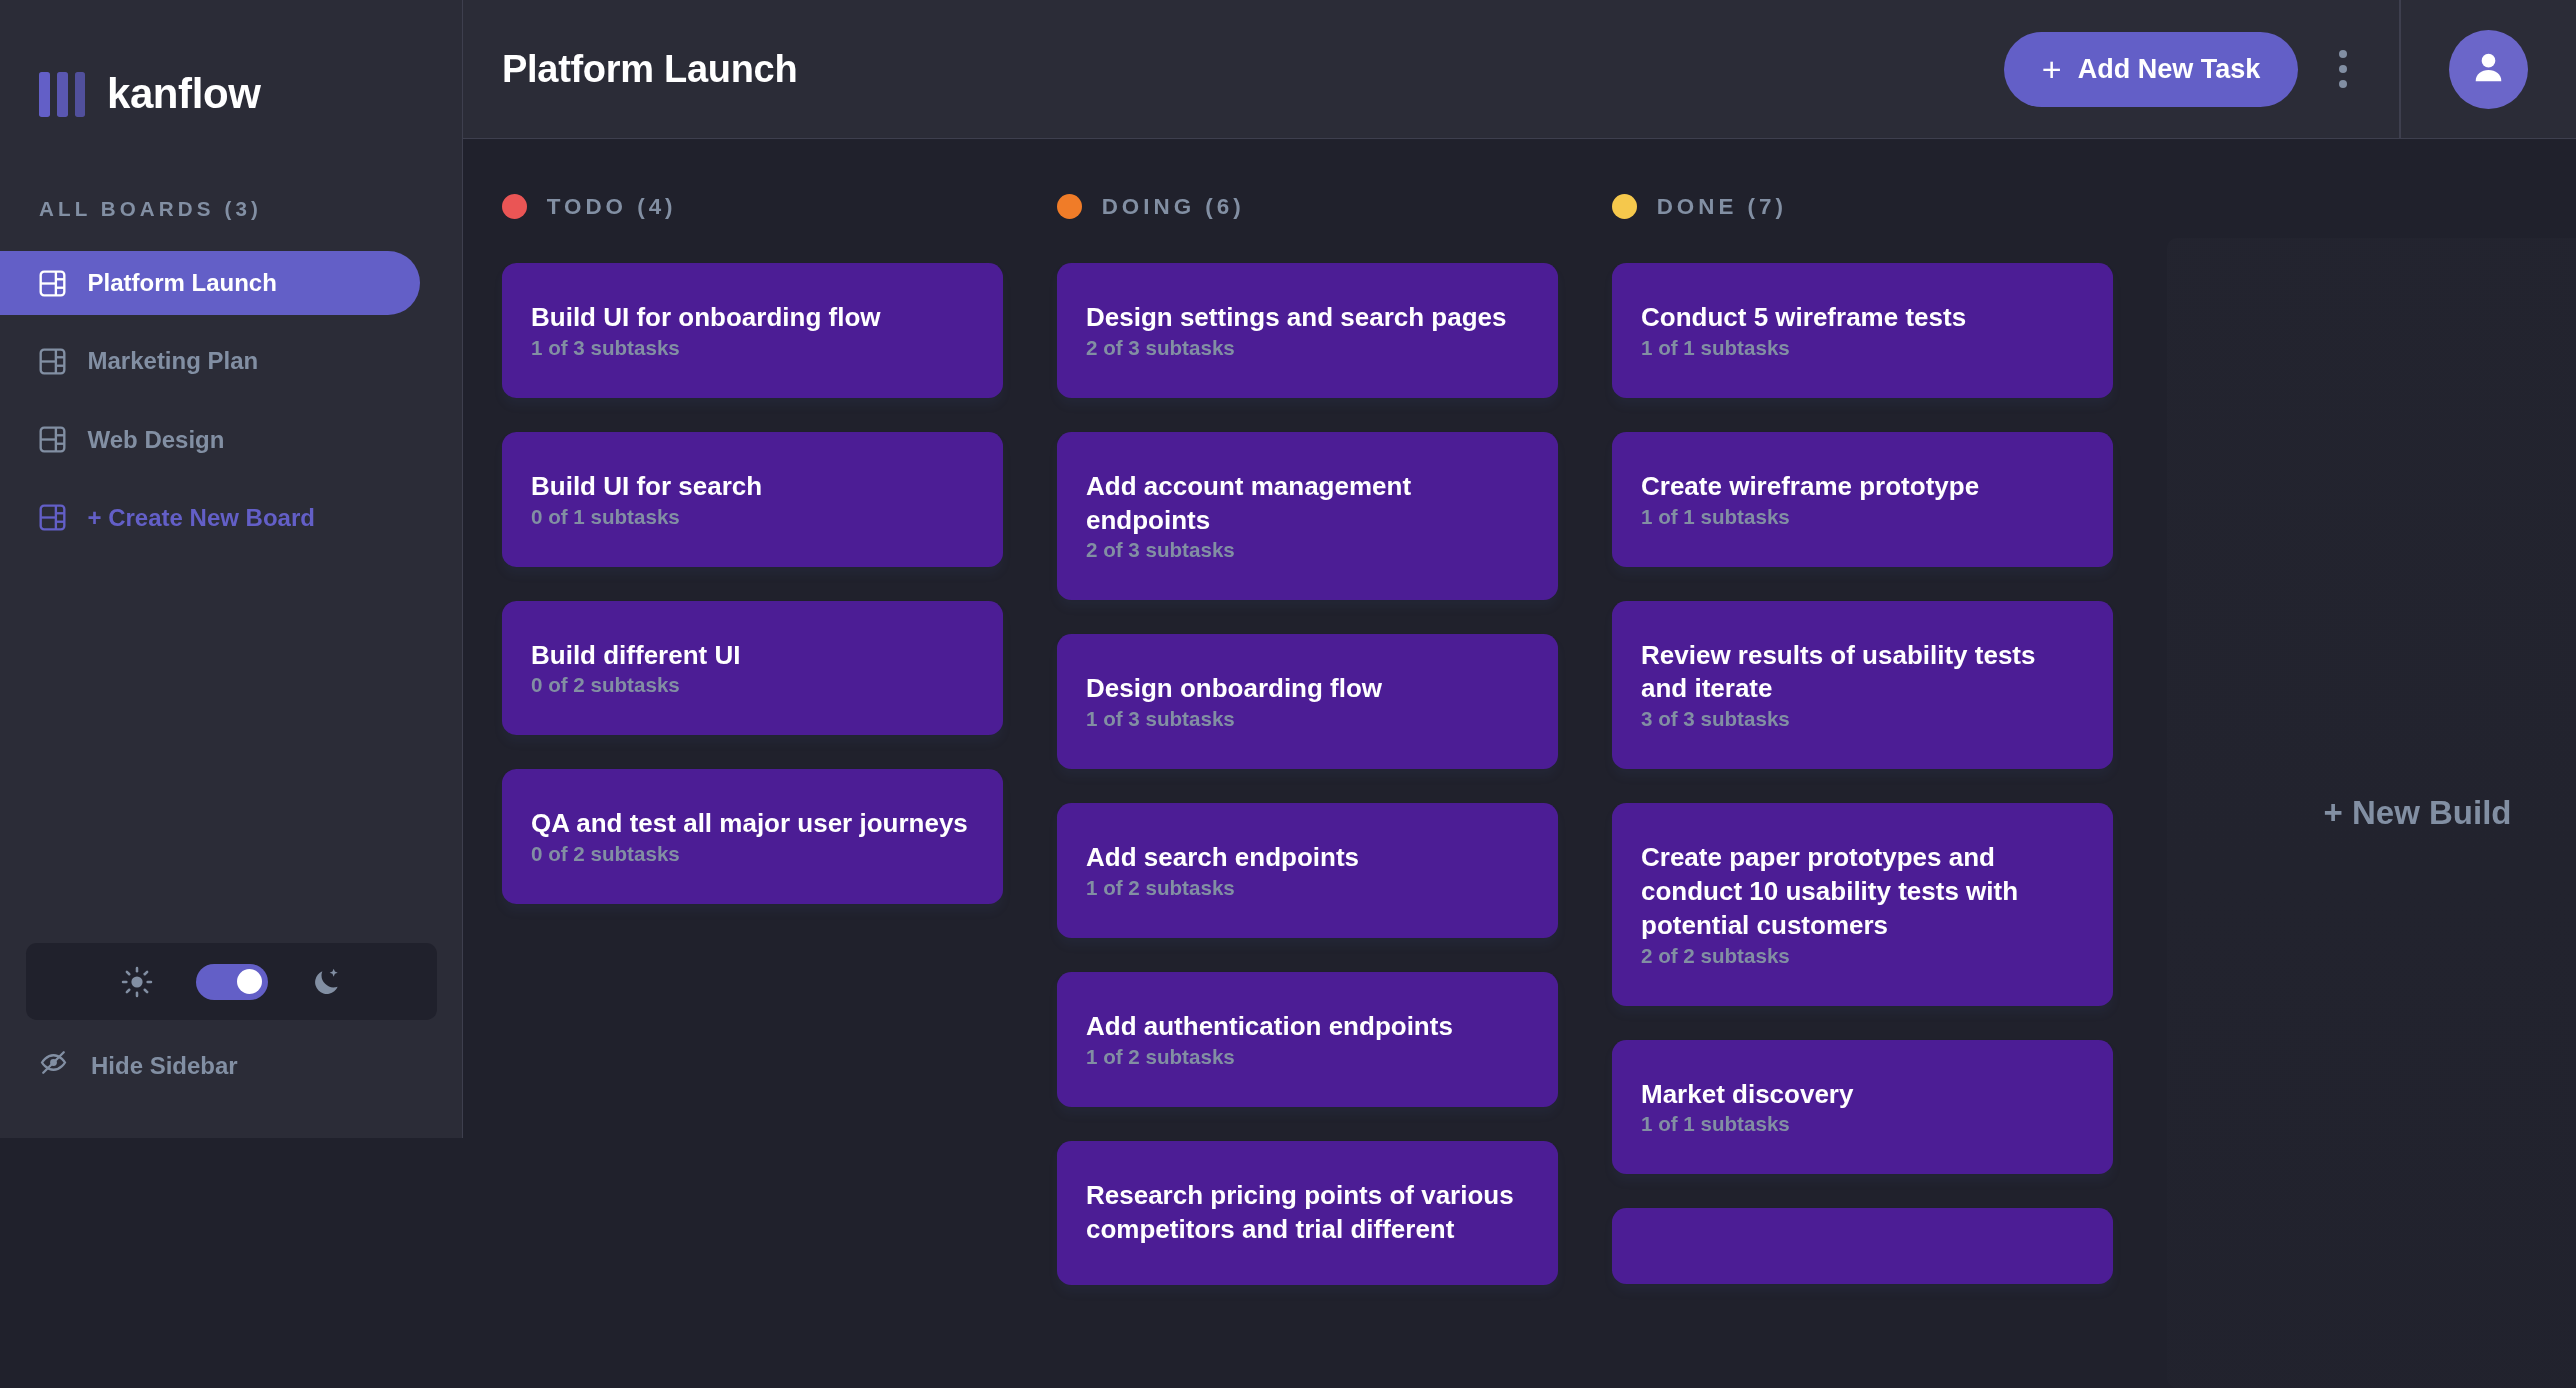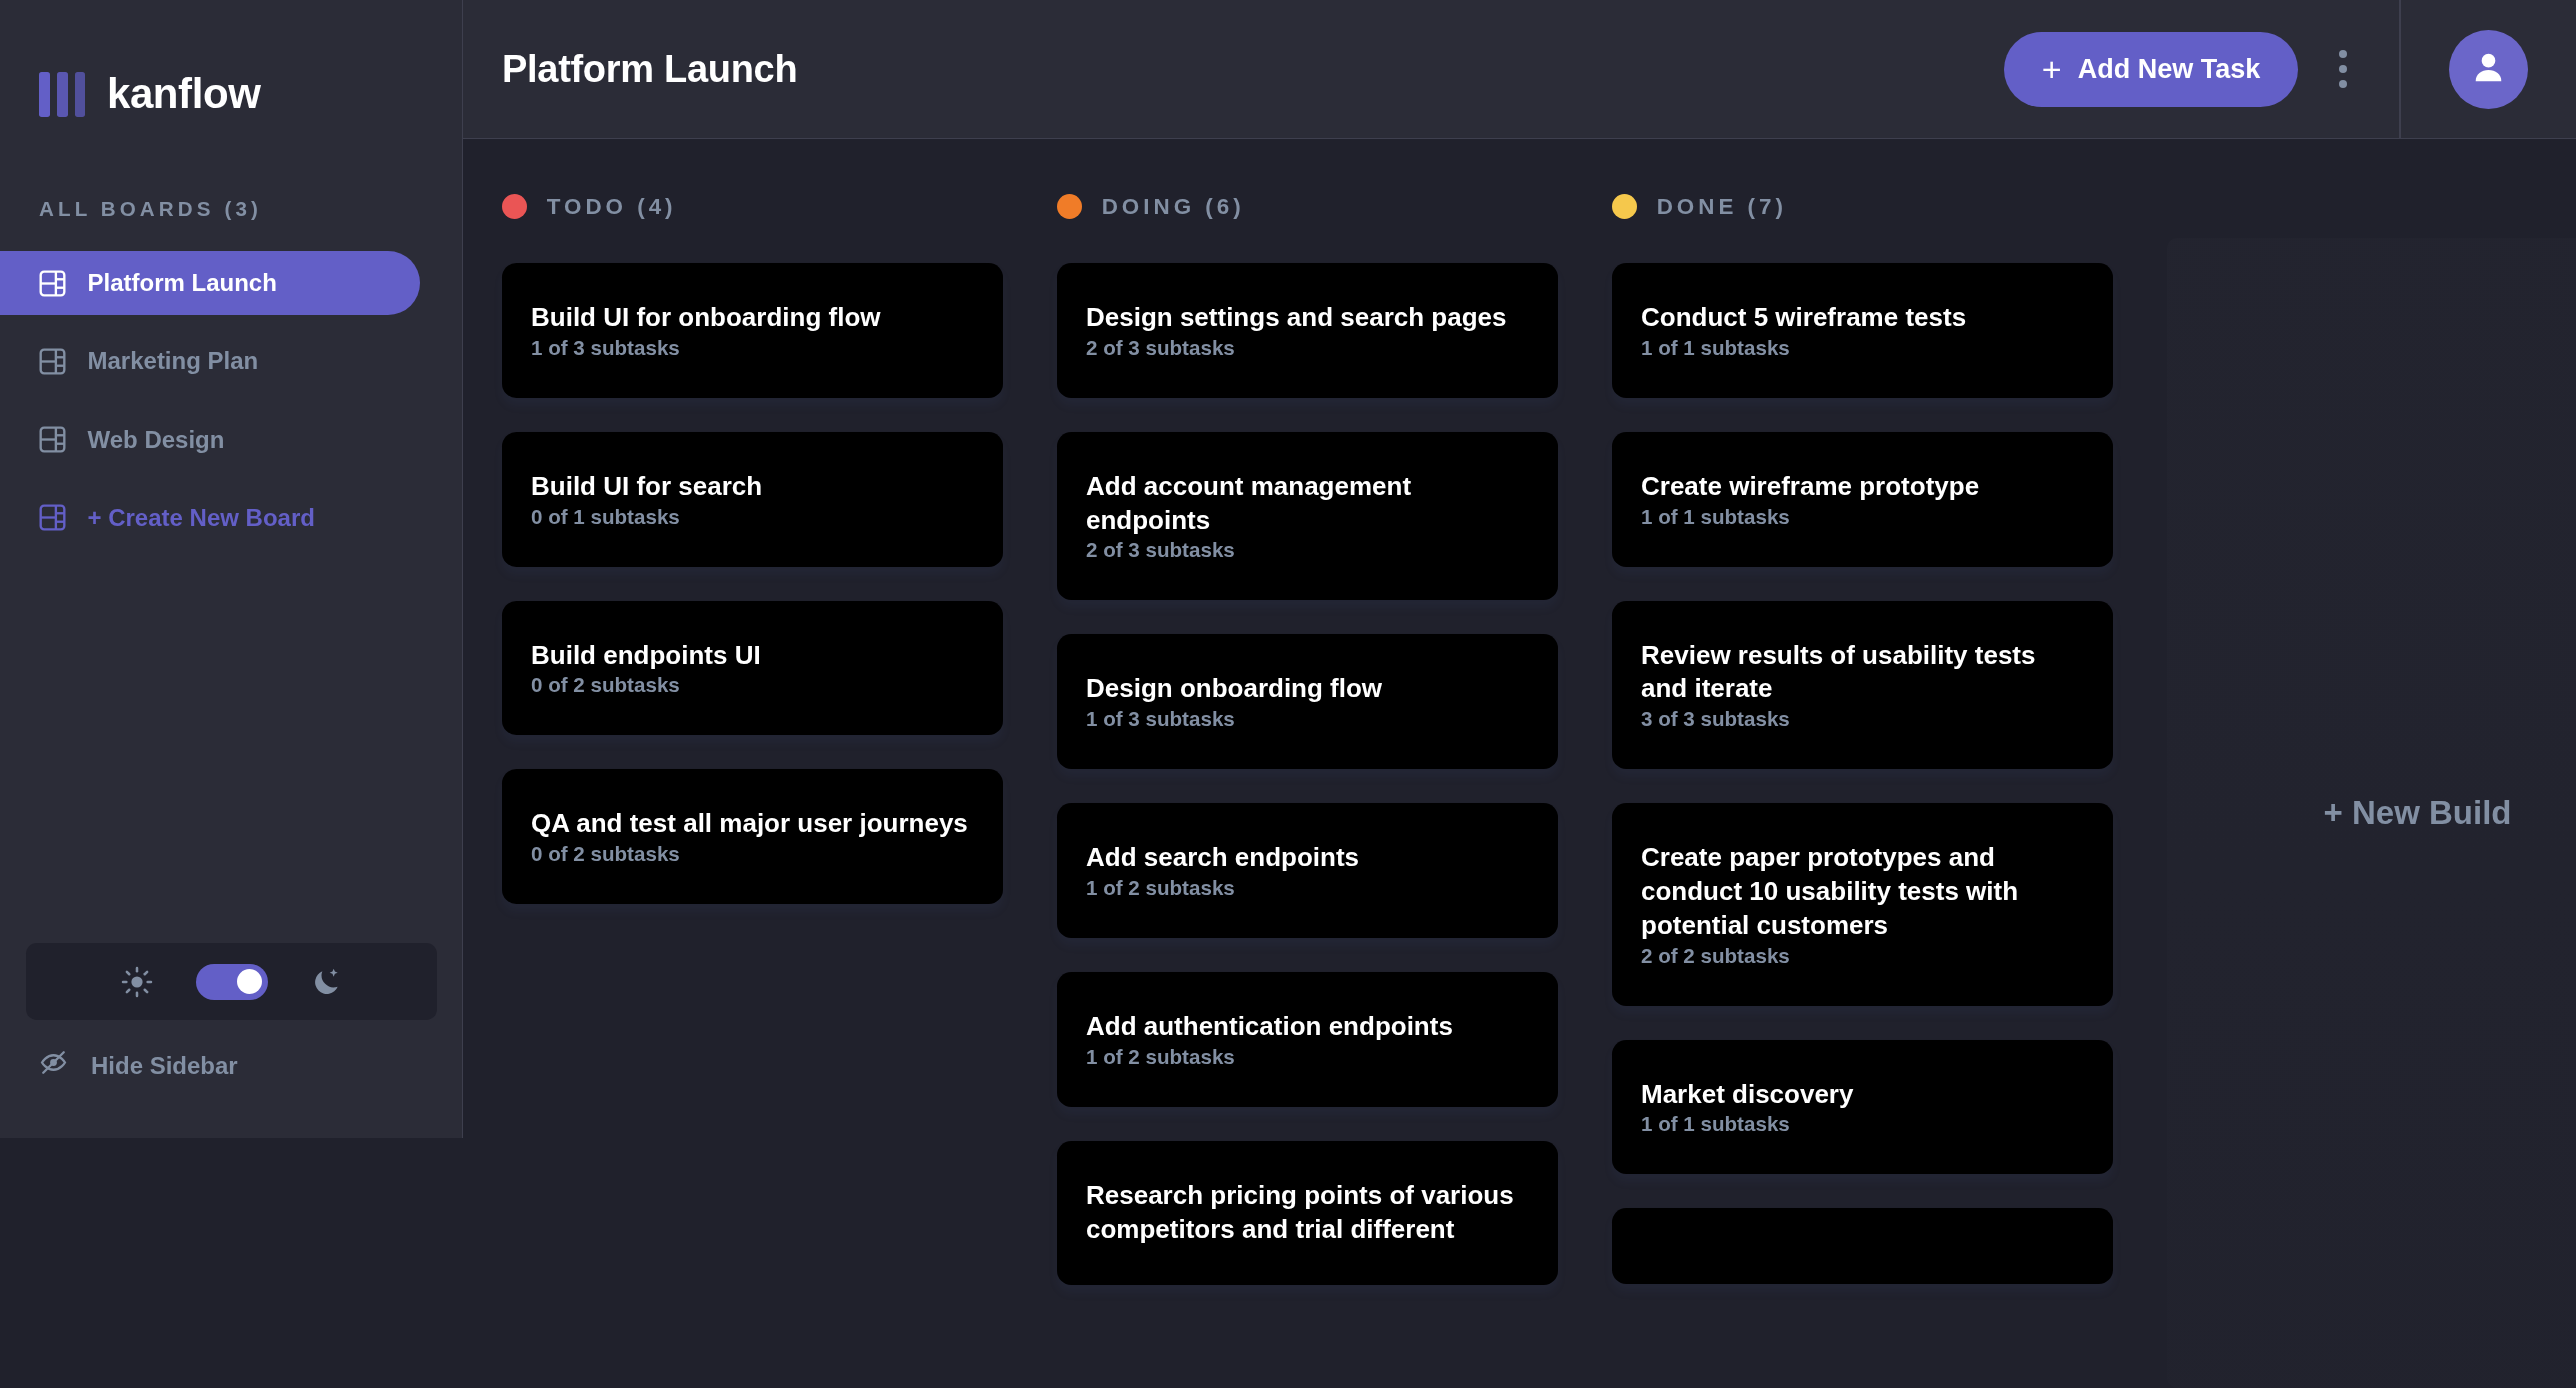--- a/index.html
+++ b/index.html
@@ -106,21 +106,21 @@
     overflow: hidden; min-height: 0;
   }
   .column { width: 501px; flex: 0 0 501px; display: flex; flex-direction: column; }
   .col-header { display: flex; align-items: center; gap: 19.7px; height: 63px; }
   .dot { width: 25px; height: 25px; border-radius: 50%; flex: 0 0 25px; }
   .col-name {
     color: #828FA3; font-size: 22.4px; font-weight: bold; letter-spacing: 4px;
   }
   .cards { display: flex; flex-direction: column; gap: 34px; margin-top: 25px; }
   .card {
-    background: #000000; border-radius: 14.3px;
+    background: #4c1d95; border-radius: 14.3px;
     padding: 38px 29px 38px 29px;
     box-shadow: 0 7.2px 9px rgba(54,78,126,0.10);
     cursor: pointer;
   }
   .card-title {
     color: #FFFFFF; font-size: 26px; font-weight: bold; line-height: 1.3;
   }
   .card-sub {
     color: #828FA3; font-size: 20.6px; font-weight: bold; margin-top: 1px;
   }
@@ -285,21 +285,21 @@
         <div class="cards">
           <div class="card">
             <div class="card-title">Build UI for onboarding flow</div>
             <div class="card-sub">1 of 3 subtasks</div>
           </div>
           <div class="card">
             <div class="card-title">Build UI for search</div>
             <div class="card-sub">0 of 1 subtasks</div>
           </div>
           <div class="card">
-            <div class="card-title">Build endpoints UI</div>
+            <div class="card-title">Build different UI</div>
             <div class="card-sub">0 of 2 subtasks</div>
           </div>
           <div class="card">
             <div class="card-title">QA and test all major user journeys</div>
             <div class="card-sub">0 of 2 subtasks</div>
           </div>
         </div>
       </div>
 
       <div class="column">

